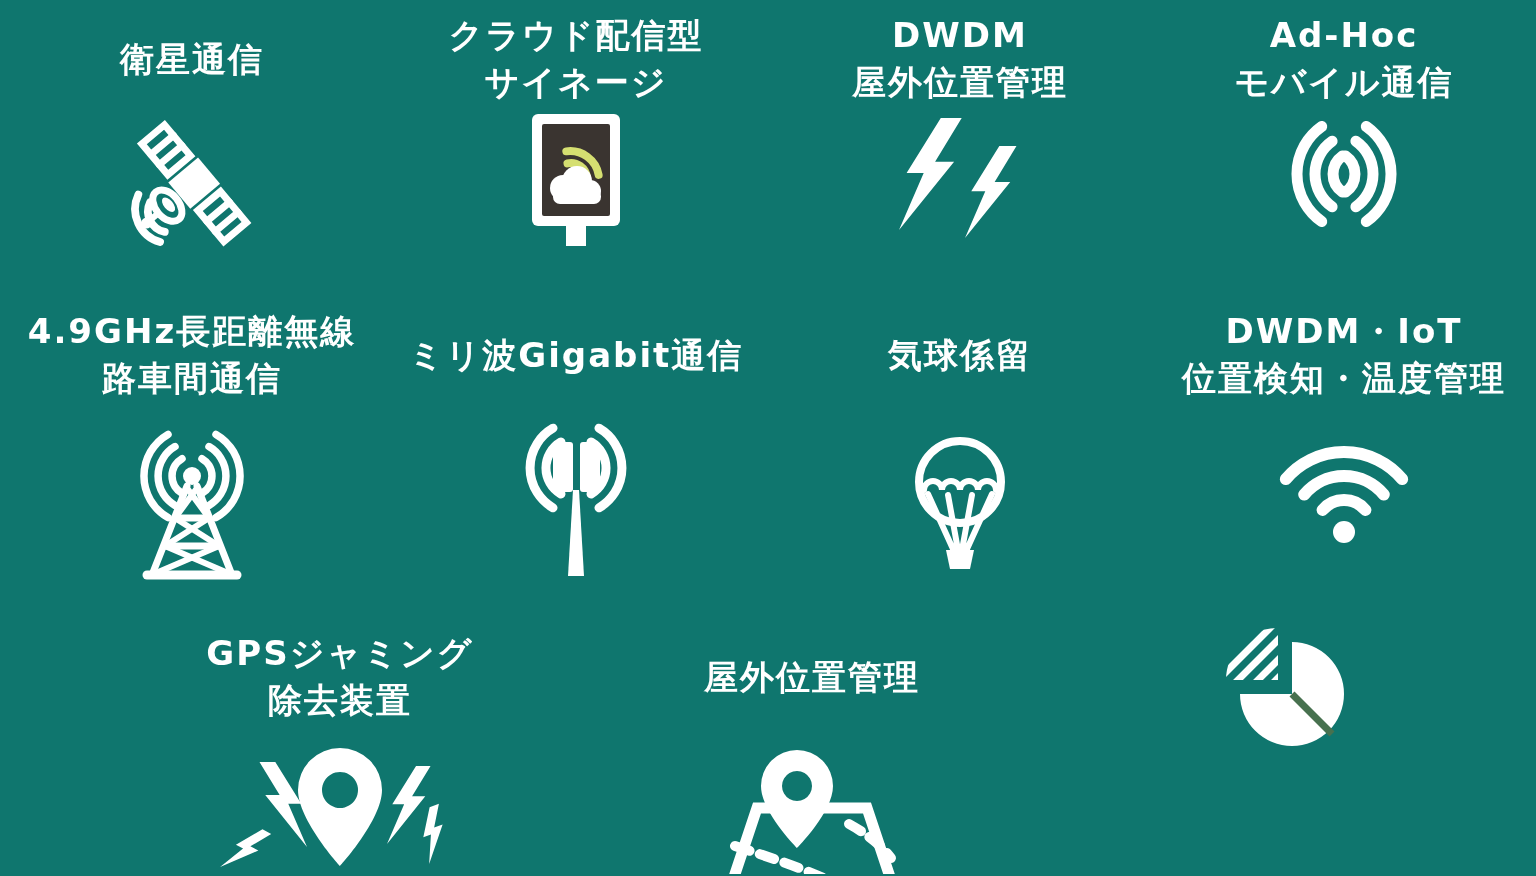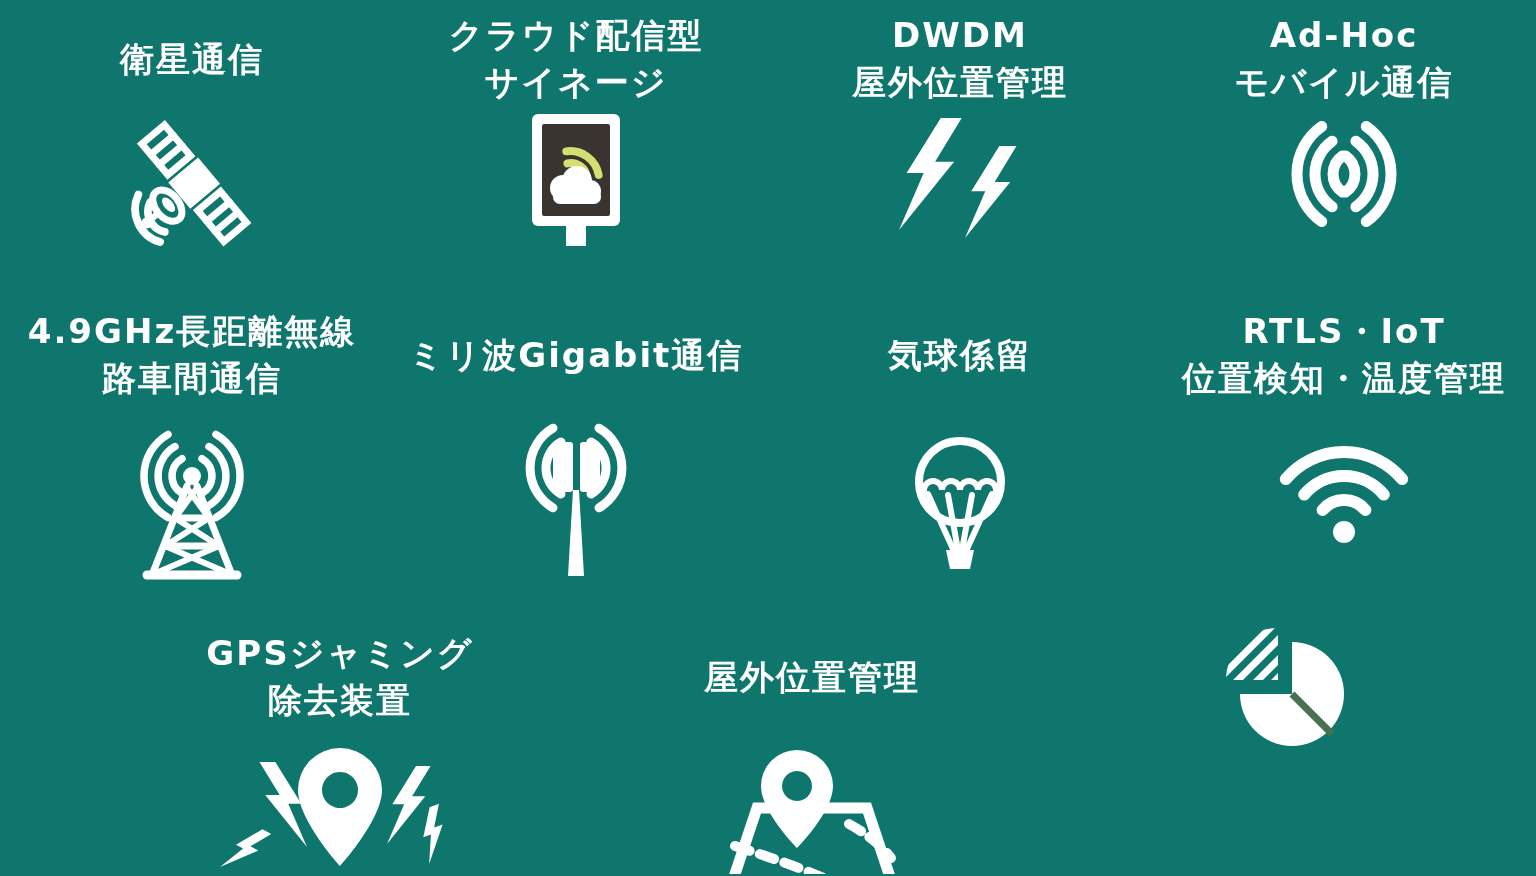--- a/index.html
+++ b/index.html
@@ -174,21 +174,21 @@
           <circle cx="48" cy="54" r="41" class="wt" stroke-width="8"></circle>
           <path d="M12 62 a9 9 0 0 1 18 0 a9 9 0 0 1 18 0 a9 9 0 0 1 18 0 a9 9 0 0 1 18 0" class="wt" stroke-width="6"></path>
           <path d="M16 66 L41 121 M36 67 L46 122 M60 67 L50 122 M80 66 L55 121" class="wt" stroke-width="6"></path>
           <polygon points="34,122 62,122 58,141 38,141" fill="#ffffff"></polygon>
         </svg>
       </div>
     </div>
 
     <div class="cell">
       <div class="label">
-        <span>RTLS・IoT</span>
+        <span>DWDM・IoT</span>
         <span>位置検知・温度管理</span>
       </div>
       <div class="icon">
         <svg width="150" height="122" viewBox="0 0 150 122">
           <g class="wt" stroke-width="12">
             <path d="M53.6 82 A28 28 0 0 1 96.4 82"></path>
             <path d="M35.2 66.6 A52 52 0 0 1 114.8 66.6"></path>
             <path d="M16.8 51.1 A76 76 0 0 1 133.2 51.1"></path>
           </g>
           <circle cx="75" cy="104" r="11" fill="#ffffff"></circle>

